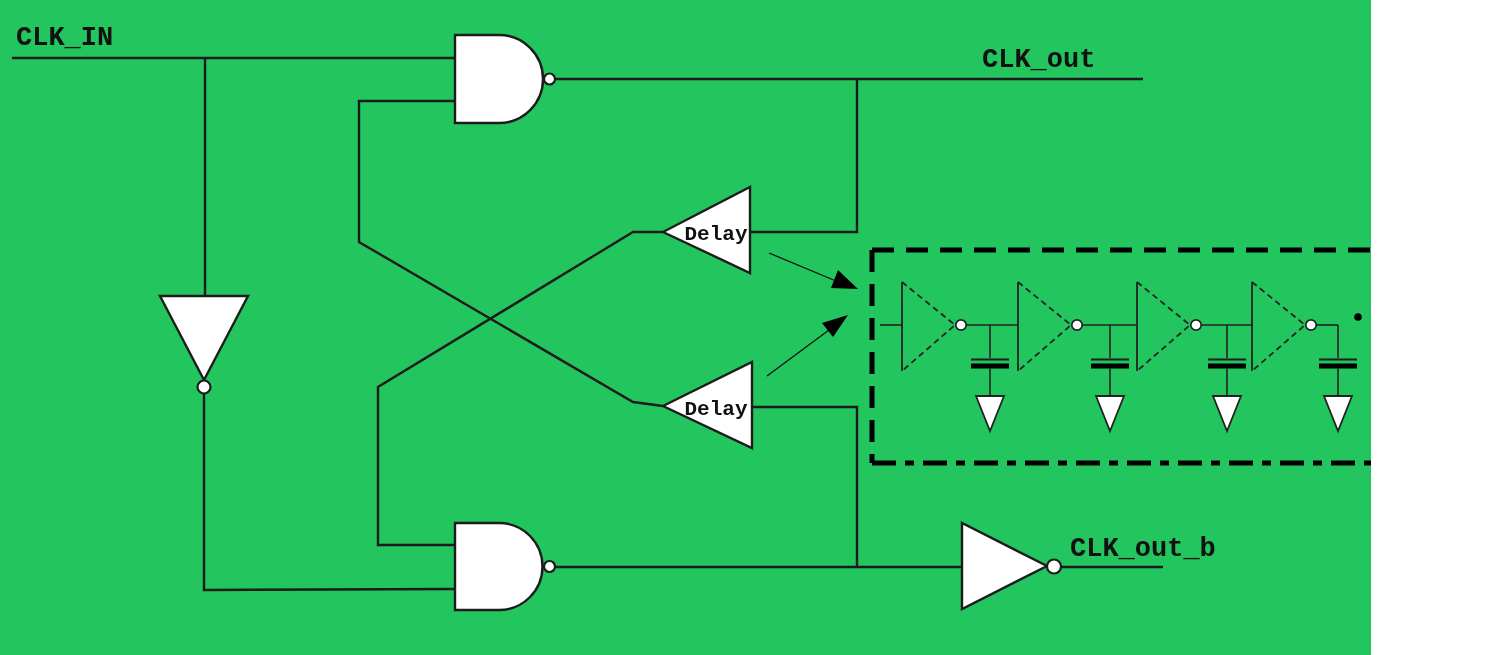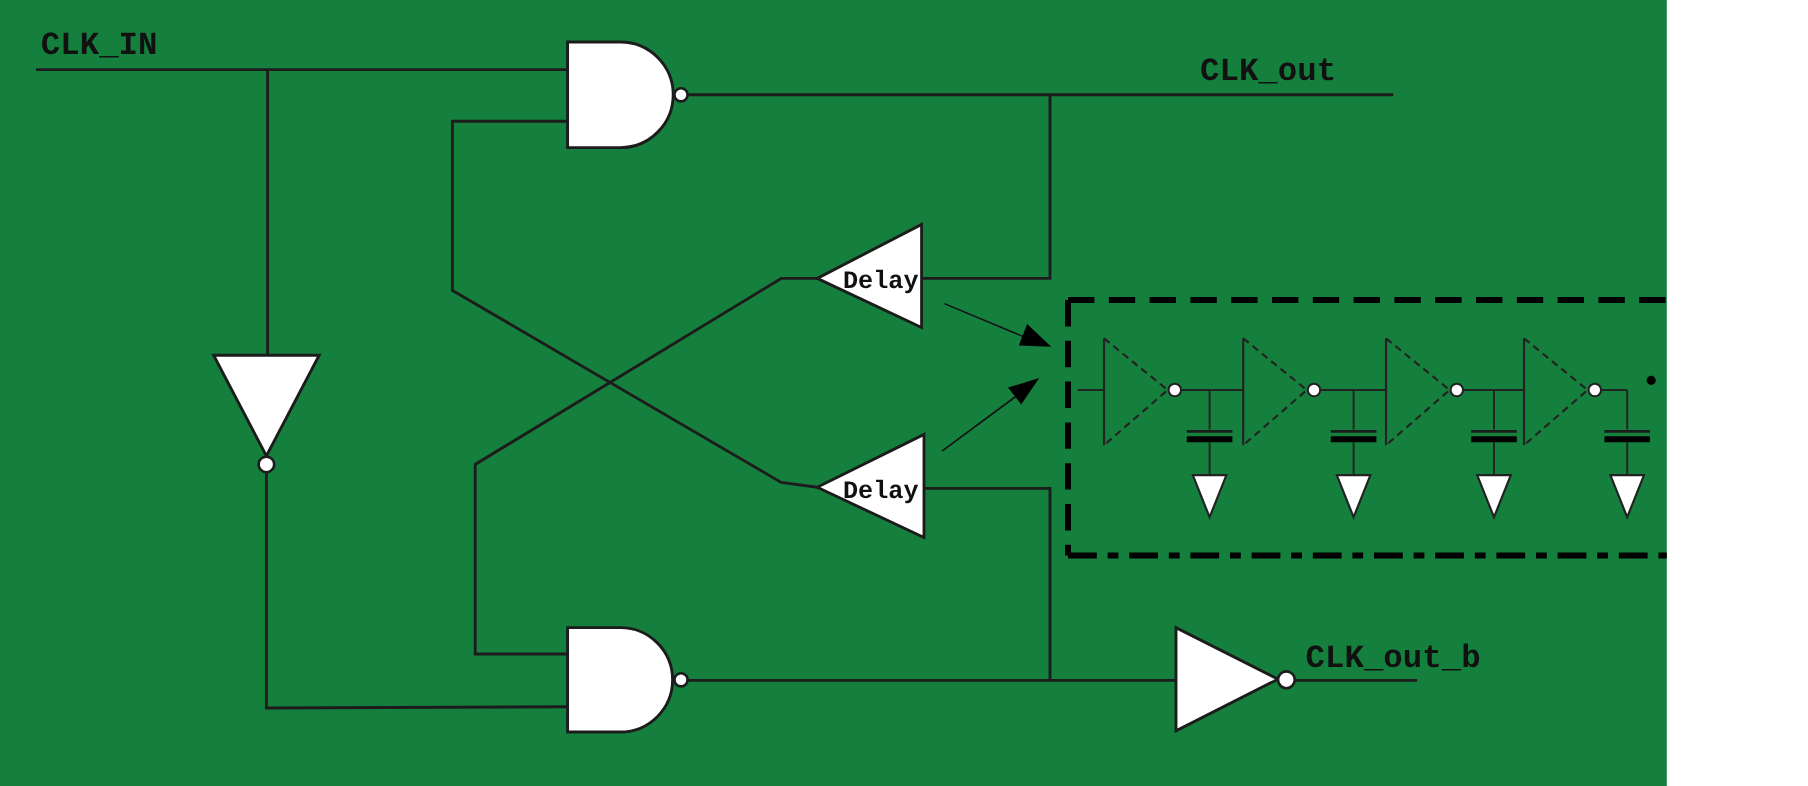--- a/index.html
+++ b/index.html
@@ -4,24 +4,23 @@
 <style>
   html, body {
     margin: 0;
     padding: 0;
     background: #ffffff;
   }
   .canvas {
     position: relative;
     width: 1371px;
     height: 655px;
-    background: #15803d;
+    background: #22c55e;
     overflow: hidden;
     font-family: "Liberation Mono", "DejaVu Sans Mono", monospace;
-    padding-left: 18px;
   }
   svg { display: block; }
   .wire   { stroke: #1c1c1c; stroke-width: 2.4; fill: none; }
   .gate   { stroke: #1c1c1c; stroke-width: 2.4; fill: #ffffff; }
   .bubble { stroke: #1c1c1c; stroke-width: 2.2; fill: #ffffff; }
   .thin   { stroke: #222222; stroke-width: 1.6; fill: none; }
   .sketch { stroke: #222222; stroke-width: 1.8; fill: none; stroke-dasharray: 6 4; }
   .solidedge { stroke: #222222; stroke-width: 1.8; fill: none; }
   .minibubble { stroke: #222222; stroke-width: 1.7; fill: #ffffff; }
   .capplate-thin  { stroke: #1c1c1c; stroke-width: 2.2; }

